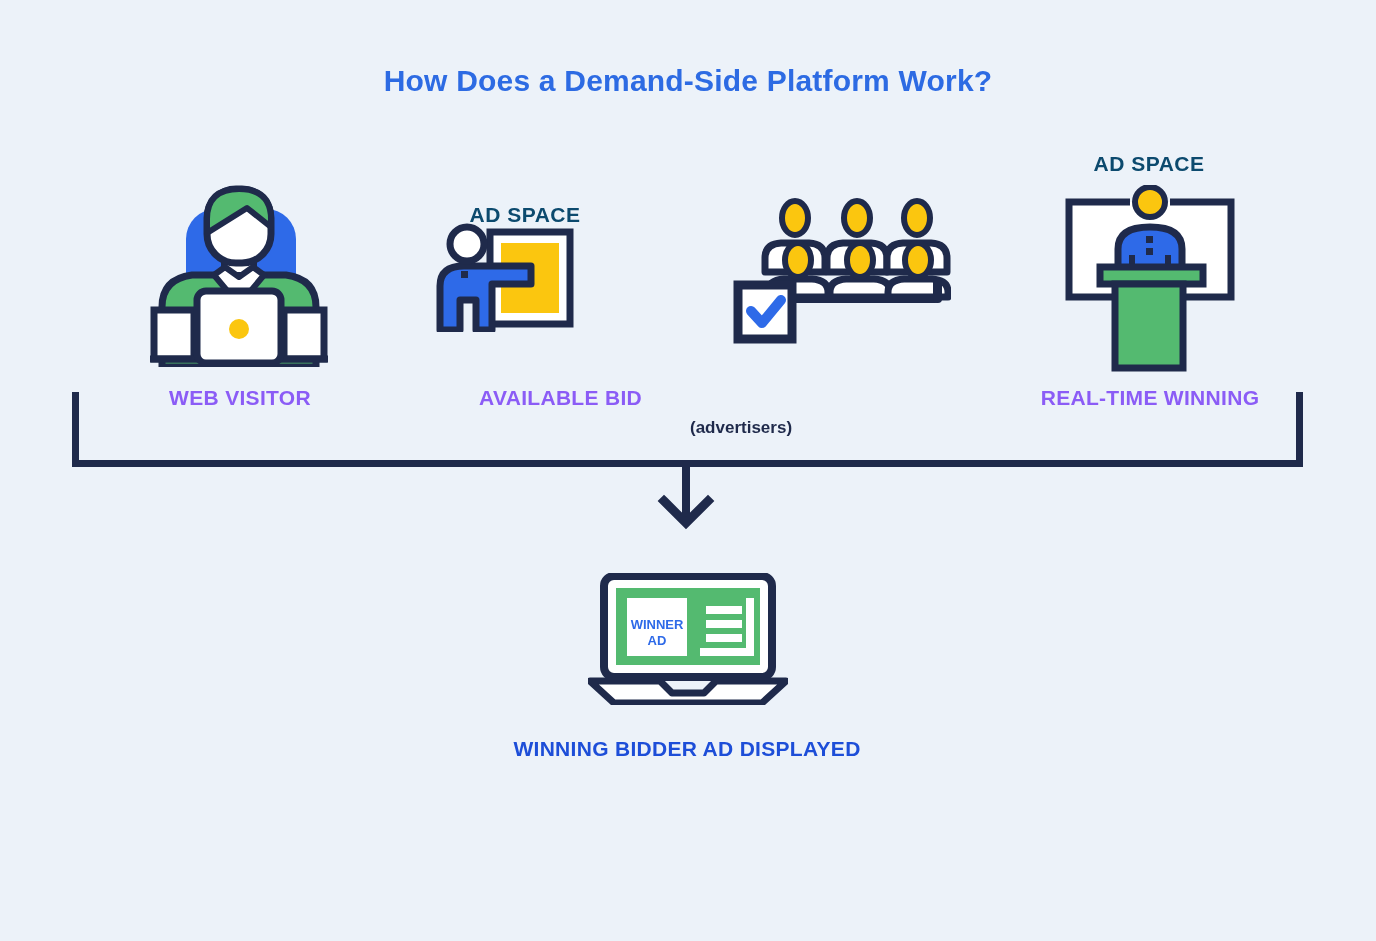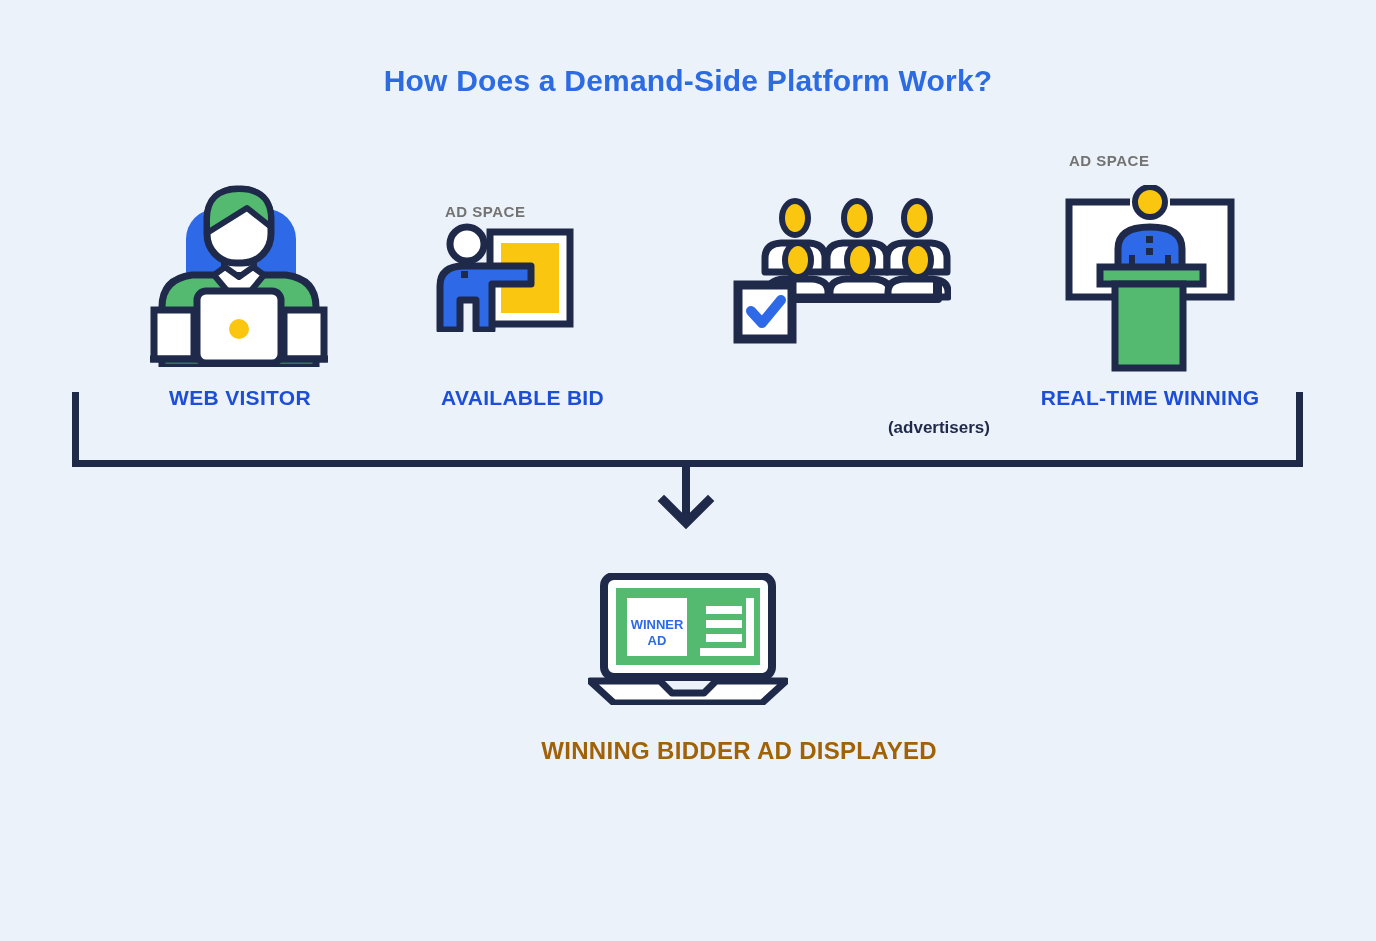--- a/index.html
+++ b/index.html
@@ -7,39 +7,39 @@
   .canvas{
     position:relative;width:1376px;height:941px;background:#ECF2F9;
     overflow:hidden;margin:0 auto;
   }
   .title{
     position:absolute;left:0;top:64px;width:1376px;text-align:center;
     font-size:30px;font-weight:800;color:#2D6BE3;letter-spacing:0.2px;margin:0;
   }
   .step-label{
     position:absolute;text-align:center;font-size:21px;font-weight:800;
-    color:#1d4ed8;letter-spacing:0.3px;
+    color:#8b5cf6;letter-spacing:0.3px;
   }
   .step-sublabel{
-    position:absolute;text-align:right;font-size:17px;font-weight:700;
+    position:absolute;text-align:left;font-size:17px;font-weight:700;
     color:#1F2A4B;
   }
   .adspace-tag{
-    position:absolute;text-align:left;font-size:15px;font-weight:800;
-    color:#737373;letter-spacing:0.5px;
+    position:absolute;text-align:center;font-size:21px;font-weight:800;
+    color:#0c4a6e;letter-spacing:0.5px;
   }
   .icon{position:absolute;display:block;}
   .bracket{
     position:absolute;left:72px;top:392px;width:1231px;height:75px;
     border-left:7px solid #1F2A4B;border-right:7px solid #1F2A4B;
     border-bottom:7px solid #1F2A4B;box-sizing:border-box;
   }
   .result-label{
-    position:absolute;left:437px;top:737px;width:500px;text-align:right;
-    font-size:24px;font-weight:800;color:#a16207;letter-spacing:0.3px;
+    position:absolute;left:437px;top:737px;width:500px;text-align:center;
+    font-size:21px;font-weight:800;color:#1d4ed8;letter-spacing:0.3px;
   }
   .footer{position:absolute;left:0;top:828px;width:1376px;height:80px;}
 </style>
 </head>
 <body>
 
 <div class="canvas">
 
   <h1 class="title">How Does a Demand-Side Platform Work?</h1>
 
@@ -59,21 +59,21 @@
   <div class="step-label" style="left:98px;top:386px;width:284px;">WEB VISITOR</div>
 
   <div class="adspace-tag" style="left:445px;top:203px;width:160px;">AD SPACE</div>
   <svg class="icon" style="left:430px;top:220px;" width="150" height="112" viewBox="0 0 150 112">
     <rect x="60" y="12" width="80" height="92" fill="#ffffff" stroke="#1F2A4B" stroke-width="7"></rect>
     <rect x="71" y="23" width="58" height="70" fill="#FBC60F"></rect>
     <path d="M 10 110 L 10 66 Q 10 46 34 46 L 101 46 L 101 64 L 62 64 L 62 110 L 46 110 L 46 80 L 30 80 L 30 110 Z" fill="#2E6AE8" stroke="#1F2A4B" stroke-width="7" stroke-linejoin="round"></path>
     <rect x="31" y="51" width="7" height="7" fill="#1F2A4B"></rect>
     <circle cx="37" cy="24" r="17" fill="#ffffff" stroke="#1F2A4B" stroke-width="7"></circle>
   </svg>
-  <div class="step-label" style="left:395px;top:386px;width:255px;">AVAILABLE BID</div>
+  <div class="step-label" style="left:387px;top:386px;width:255px;text-align:right;">AVAILABLE BID</div>
 
   <svg class="icon" style="left:729px;top:196px;" width="222" height="152" viewBox="0 0 222 152">
 
     <path d="M 36 76 L 36 62 Q 36 48 52 47 L 80 47 Q 96 48 96 62 L 96 76 Z" fill="#ffffff" stroke="#1F2A4B" stroke-width="7" stroke-linejoin="round"></path>
     <path d="M 98 76 L 98 62 Q 98 48 114 47 L 142 47 Q 158 48 158 62 L 158 76 Z" fill="#ffffff" stroke="#1F2A4B" stroke-width="7" stroke-linejoin="round"></path>
     <path d="M 158 76 L 158 62 Q 158 48 174 47 L 202 47 Q 218 48 218 62 L 218 76 Z" fill="#ffffff" stroke="#1F2A4B" stroke-width="7" stroke-linejoin="round"></path>
 
     <ellipse cx="66" cy="22" rx="13" ry="17" fill="#FBC60F" stroke="#1F2A4B" stroke-width="6"></ellipse>
     <ellipse cx="128" cy="22" rx="13" ry="17" fill="#FBC60F" stroke="#1F2A4B" stroke-width="6"></ellipse>
     <ellipse cx="188" cy="22" rx="13" ry="17" fill="#FBC60F" stroke="#1F2A4B" stroke-width="6"></ellipse>

